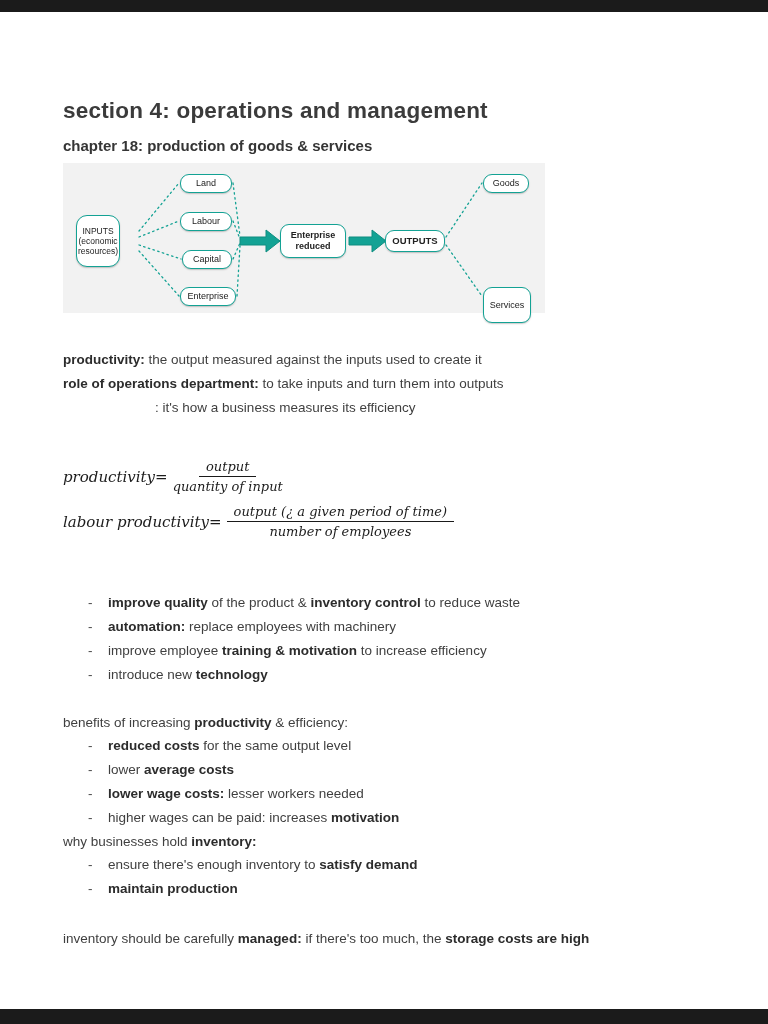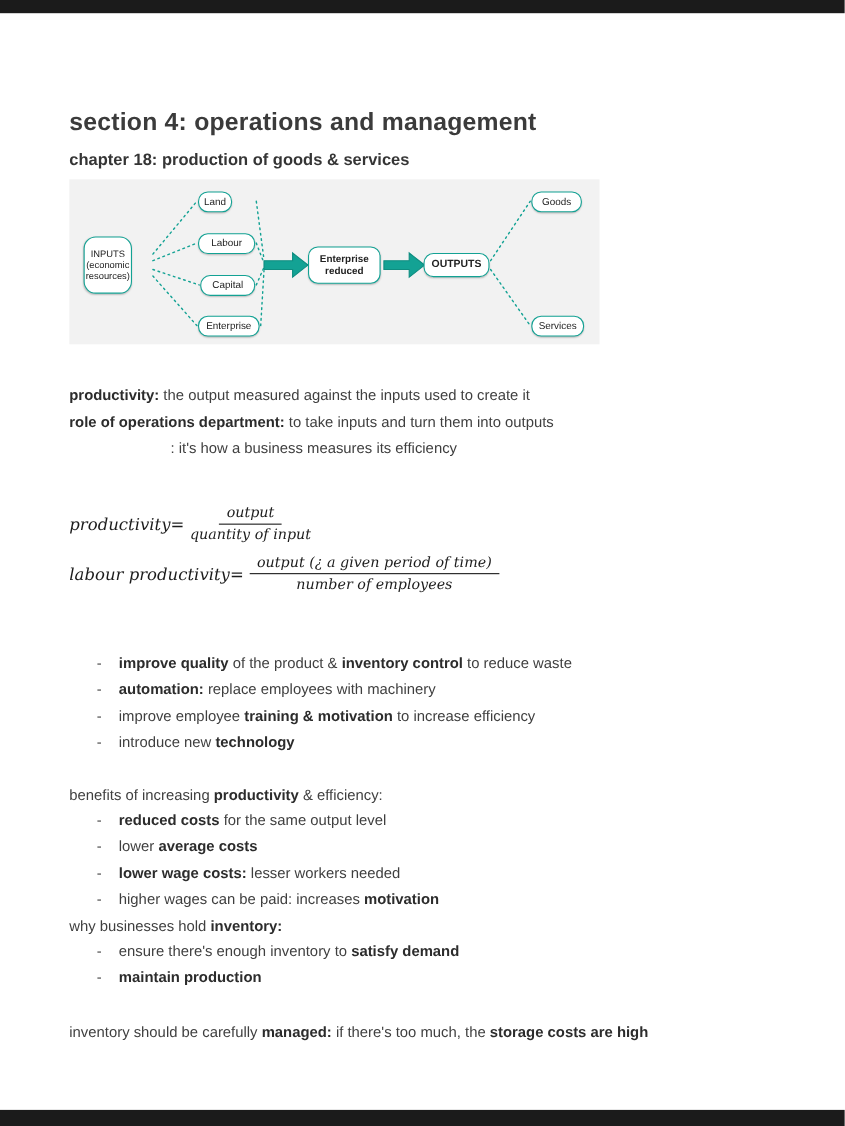--- a/index.html
+++ b/index.html
@@ -16,28 +16,28 @@
   h2.subtitle { margin-top:13px; font-size:15px; font-weight:bold; color:#353535; }
 
   
   .diagram { position:relative; margin-top:9px; width:482px; height:150px; background:#f2f2f2; }
   .diagram svg { position:absolute; inset:0; }
   .dbox { position:absolute; background:#fff; border:1.6px solid #13a294; border-radius:9px;
           display:flex; align-items:center; justify-content:center; text-align:center;
           font-size:9px; color:#222; box-shadow:0 1px 1.5px rgba(0,0,0,.22); line-height:1.2; }
   .dbox.col { flex-direction:column; }
   .dbox.inputs   { left:13px;  top:52px;  width:44px; height:52px; font-size:8.5px; border-radius:11px; }
-  .dbox.land     { left:117px; top:11px;  width:31px; height:19px; }
+  .dbox.land     { left:117px; top:11px;  width:52px; height:19px; }
   .dbox.labour   { left:117px; top:49px;  width:52px; height:19px; }
   .dbox.capital  { left:119px; top:87px;  width:50px; height:19px; }
   .dbox.enterprise{ left:117px; top:124px; width:56px; height:19px; }
   .dbox.process  { left:217px; top:61px;  width:66px; height:34px; font-weight:bold; }
   .dbox.outputs  { left:322px; top:67px;  width:60px; height:22px; font-weight:bold; font-size:9.5px; }
   .dbox.goods    { left:420px; top:11px;  width:46px; height:19px; }
-  .dbox.services { left:420px; top:124px; width:48px; height:19px; }
+  .dbox.services { left:420px; top:124px; width:48px; height:36px; }
 
   
   .paras { margin-top:35px; }
   .line { font-size:13.5px; line-height:23.8px; color:#3f3f3f; }
   .line .b, .btext .b, .heading .b { font-weight:bold; color:#2c2c2c; }
   .indent { margin-left:92px; }
 
   .formulas { margin-top:40px; color:#1c1c1c; }
   .formula { display:flex; align-items:center; font-family:"DejaVu Serif", serif; font-style:italic; }
   .formula + .formula { margin-top:10px; }

